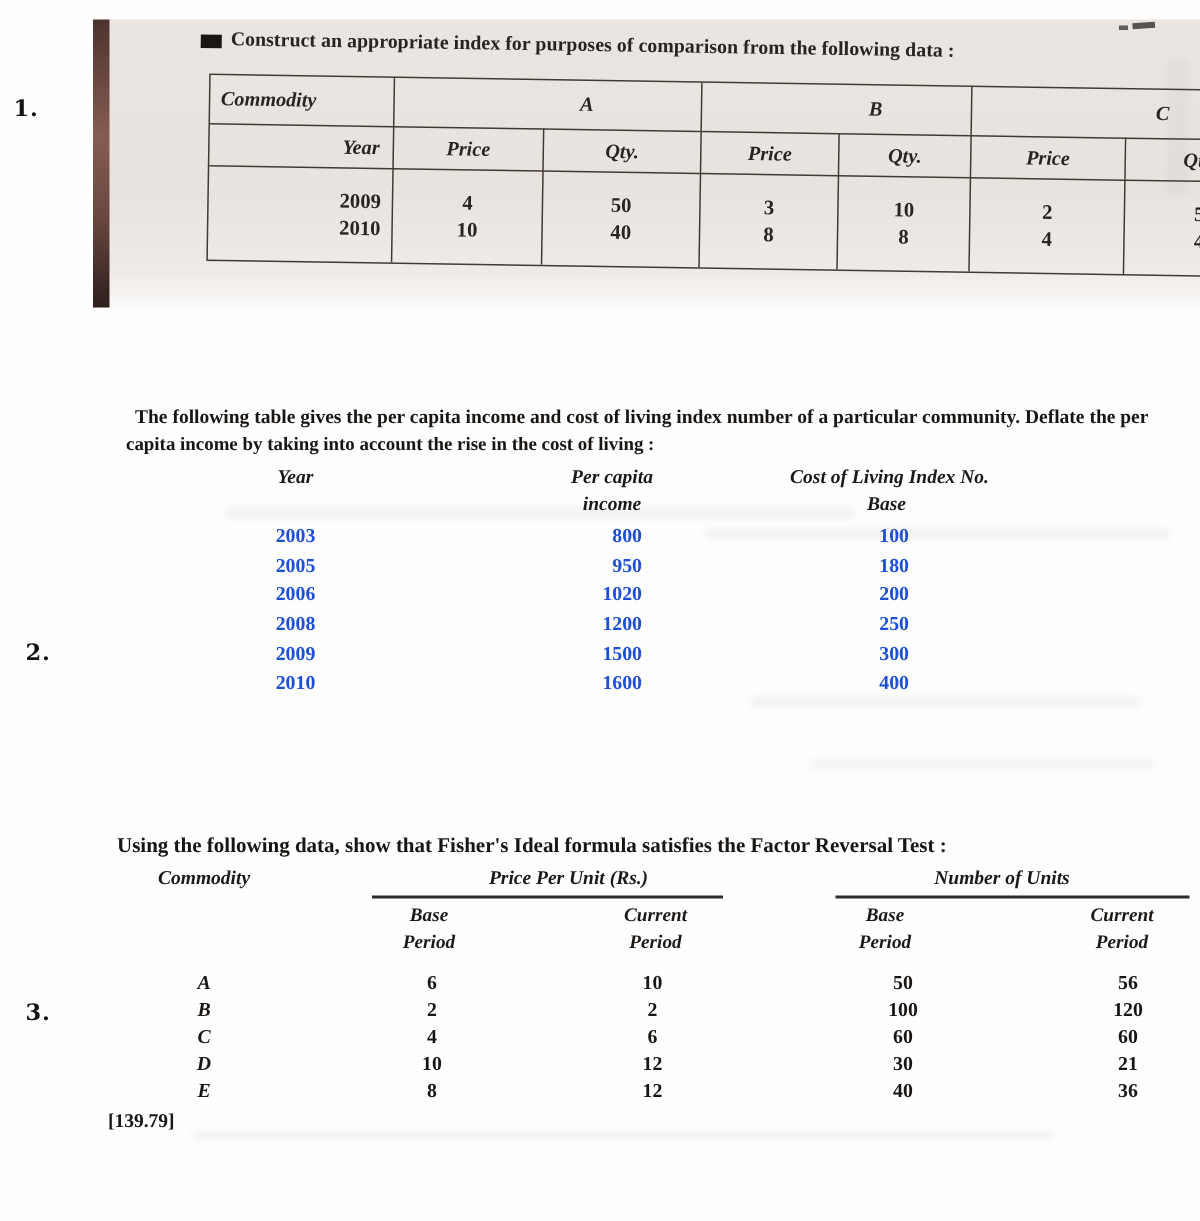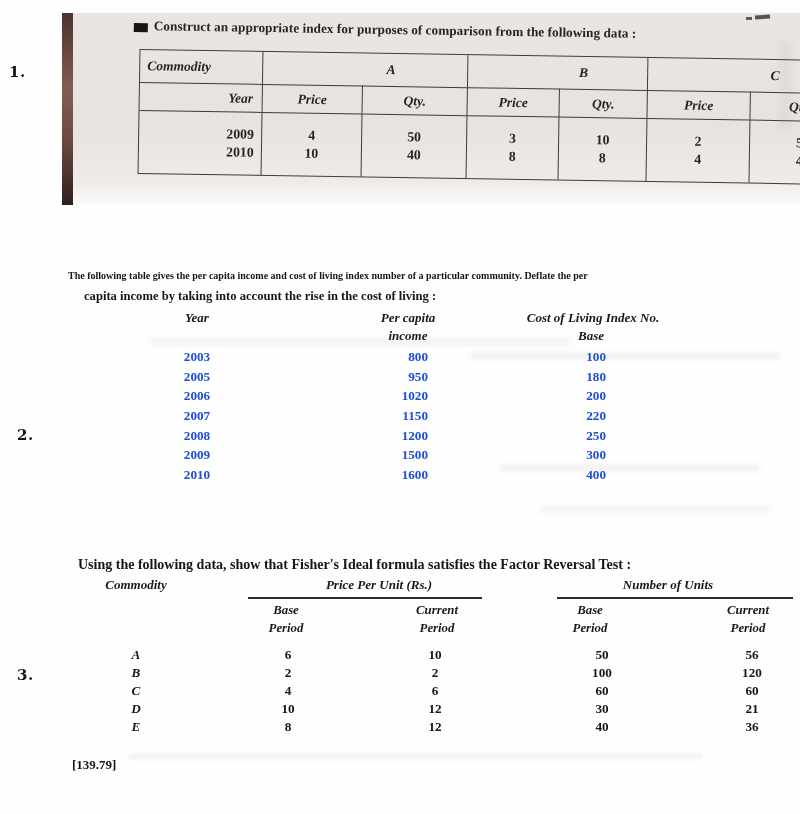--- a/index.html
+++ b/index.html
@@ -64,42 +64,42 @@
   }
 
   
   .bt-text { position:absolute; white-space:nowrap; font-weight:bold; color:#181512; }
   .hcell {
     position:absolute; transform:translateX(-50%); white-space:nowrap;
     font-style:italic; font-weight:bold; font-size:13px; color:#1b1815;
   }
 
   
-  .q2-t1 { left:68px; top:270px; font-size:10px; }
+  .q2-t1 { left:90px; top:270px; font-size:13px; }
   .q2-t2 { left:84px; top:289px; font-size:12.6px; }
   .q2-rows { position:absolute; left:0; top:347px; width:800px; }
   .q2r { position:relative; height:19.7px; font-size:13.2px; font-weight:bold; color:#1d4ed8; line-height:19.7px; }
   .q2r .ry { position:absolute; left:197px; transform:translateX(-50%); }
   .q2r .ri { position:absolute; right:372px; }
   .q2r .rx { position:absolute; right:194px; }
 
   
   .q3-title { left:78px; top:557px; font-size:14px; }
   .rule { position:absolute; height:2.2px; background:#2f2a25; }
   .rule1 { left:248px; top:597px; width:234px; }
   .rule2 { left:557px; top:597px; width:236px; }
   .q3-rows { position:absolute; left:0; top:646px; width:800px; }
   .q3r { position:relative; height:18px; font-size:13.2px; font-weight:bold; color:#181512; line-height:18px; }
   .q3r span { position:absolute; transform:translateX(-50%); }
   .q3r .c0 { left:136px; font-style:italic; }
   .q3r .c1 { left:288px; }
   .q3r .c2 { left:435px; }
   .q3r .c3 { left:602px; }
   .q3r .c4 { left:752px; }
-  .q3-answer { left:72px; top:739px; font-size:13px;margin-top:18px; }
+  .q3-answer { left:72px; top:739px; font-size:13px; }
 
   
   .mark { position:absolute; background:#2f2f2f; }
   .dash1 { left:746px; top:17px; width:6px;  height:3px; opacity:.75; }
   .dash2 { left:755px; top:15px; width:15px; height:4px; opacity:.8; transform:rotate(-4deg); }
   .ghost { position:absolute; background:#6b6b6b; opacity:.07; filter:blur(2px); border-radius:3px; }
   .g1 { left:150px; top:338px; width:420px; height:8px; }
   .g2 { left:470px; top:352px; width:310px; height:8px; }
   .g3 { left:500px; top:464px; width:260px; height:8px; }
   .g4 { left:540px; top:506px; width:230px; height:7px; }
@@ -196,25 +196,20 @@
           <span class="ry">2005</span>
           <span class="ri">950</span>
           <span class="rx">180</span>
         </div>
       <div class="q2r">
           <span class="ry">2006</span>
           <span class="ri">1020</span>
           <span class="rx">200</span>
         </div>
       <div class="q2r">
-          <span class="ry">2007</span>
-          <span class="ri">1150</span>
-          <span class="rx">220</span>
-        </div>
-      <div class="q2r">
           <span class="ry">2008</span>
           <span class="ri">1200</span>
           <span class="rx">250</span>
         </div>
       <div class="q2r">
           <span class="ry">2009</span>
           <span class="ri">1500</span>
           <span class="rx">300</span>
         </div>
       <div class="q2r">

